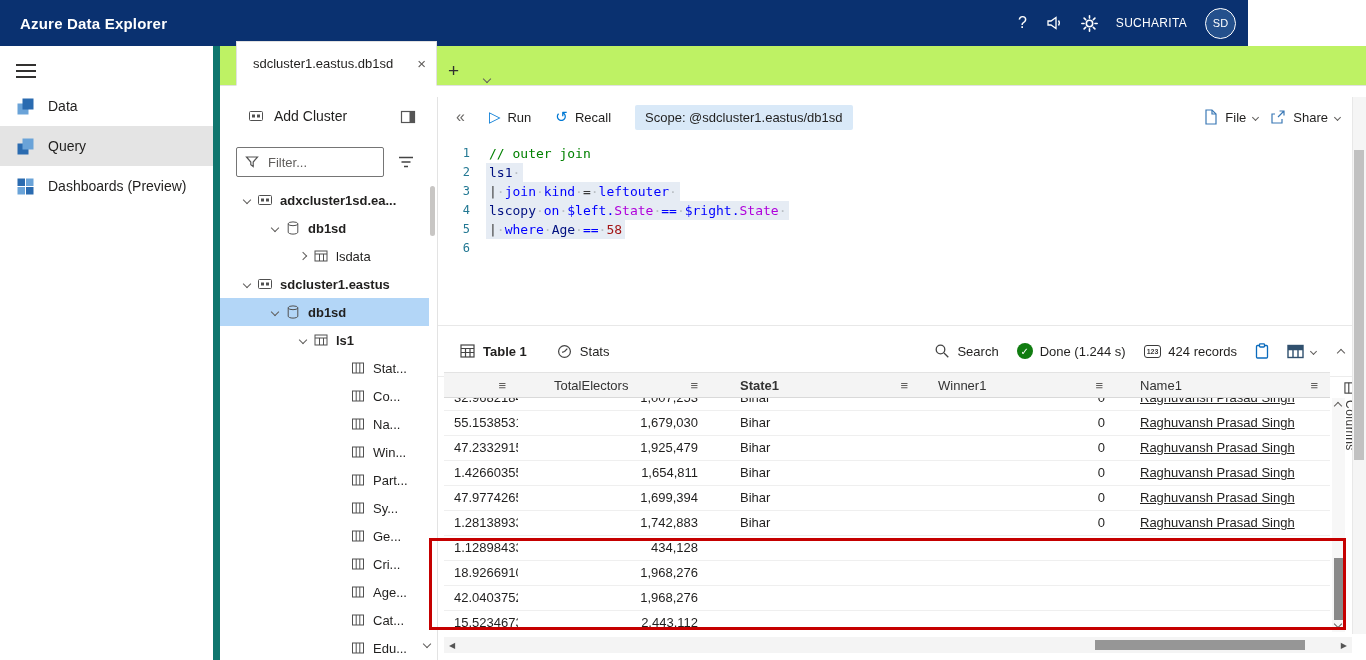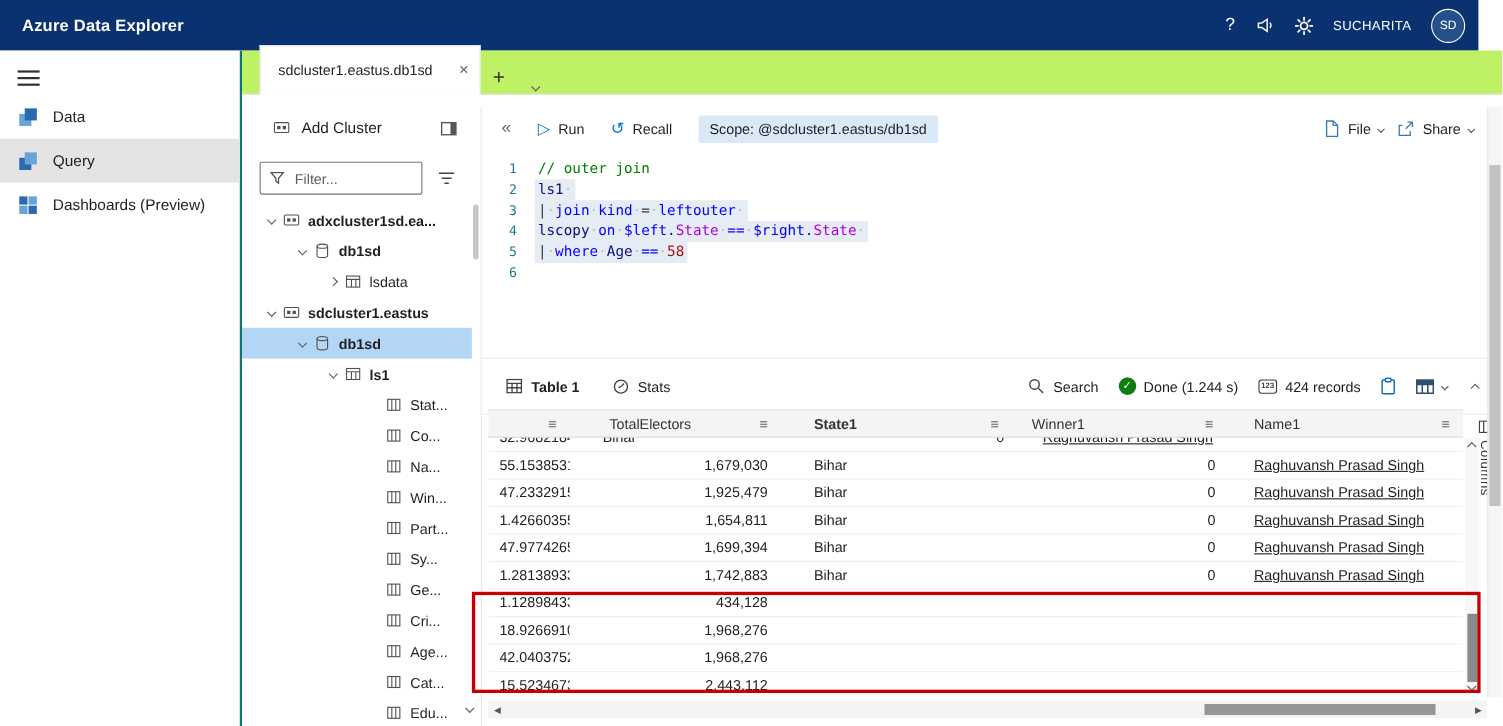--- a/index.html
+++ b/index.html
@@ -1,29 +1,29 @@
 <!DOCTYPE html>
 <html><head>
 <meta charset="utf-8">
 <style>
   * { box-sizing: border-box; }
   html,body { margin:0; padding:0; }
   body { font-family:"Liberation Sans",sans-serif; }
   #app { position:relative; width:1366px; height:660px; background:#fff; overflow:hidden; font-size:13px; color:#201f1e; }
 
   
-  .topbar { position:absolute; left:0; top:0; width:1344px; height:46px; background:#0a3170; display:flex; align-items:center; color:#fff; }
+  .topbar { position:absolute; left:0; top:0; width:1248px; height:46px; background:#0a3170; display:flex; align-items:center; color:#fff; }
   .topbar .title { font-size:15px; font-weight:700; margin-left:20px; letter-spacing:.2px; }
   .top-right { position:absolute; right:12px; top:0; height:46px; display:flex; align-items:center; gap:18px; }
   .tb-glyph { font-size:16px; cursor:default; }
   .tb-user { font-size:12px; letter-spacing:.3px; }
   .avatar { width:31px; height:31px; border-radius:50%; border:1.5px solid #fff; background:#24508c; display:flex; align-items:center; justify-content:center; font-size:11px; font-weight:400; }
 
   
-  .leftnav { position:absolute; left:0; top:46px; width:220px; bottom:0; background:#fff; border-right:2px solid #0f766e; }
+  .leftnav { position:absolute; left:0; top:46px; width:220px; bottom:0; background:#fff; border-right:7px solid #0f766e; }
   .hamburger { position:absolute; left:16px; top:14px; width:20px; cursor:pointer; }
   .hamburger span { display:block; height:2px; background:#323130; margin:4px 0; }
   .navlist { position:absolute; left:0; top:40px; width:100%; }
   .nav-item { height:40px; display:flex; align-items:center; padding-left:16px; gap:13px; font-size:14px; cursor:pointer; }
   .nav-item.selected { background:#e4e4e4; }
 
   
   .tabstrip { position:absolute; left:220px; right:0; top:46px; height:40px; background:#bef264; border-bottom:1px solid #e1e1e1; }
   .tab { position:absolute; left:16px; bottom:-1px; width:201px; height:45px; background:#fff; border:1px solid #e1e1e1; border-bottom:1px solid #fff; display:flex; align-items:center; padding:0 10px 0 16px; font-size:13px; }
   .tab-close { margin-left:auto; font-size:15px; color:#605e5c; cursor:pointer; }
@@ -528,20 +528,21 @@
       </div>
       <div class="hcell c4">
         <span class="hlabel h4">Name1</span>
         <span class="hmenu">≡</span>
       </div>
     </div>
   <div class="tbody-wrap">
     <div class="tbody" id="tbody">
         <div class="trow">
           <div class="td c0">32.96821849</div>
+          <div class="td c1">1,007,253</div>
           <div class="td c2">Bihar</div>
           <div class="td c3">0</div>
           <div class="td c4">Raghuvansh Prasad Singh</div>
         </div>
         <div class="trow">
           <div class="td c0">55.15385317</div>
           <div class="td c1">1,679,030</div>
           <div class="td c2">Bihar</div>
           <div class="td c3">0</div>
           <div class="td c4">Raghuvansh Prasad Singh</div>

